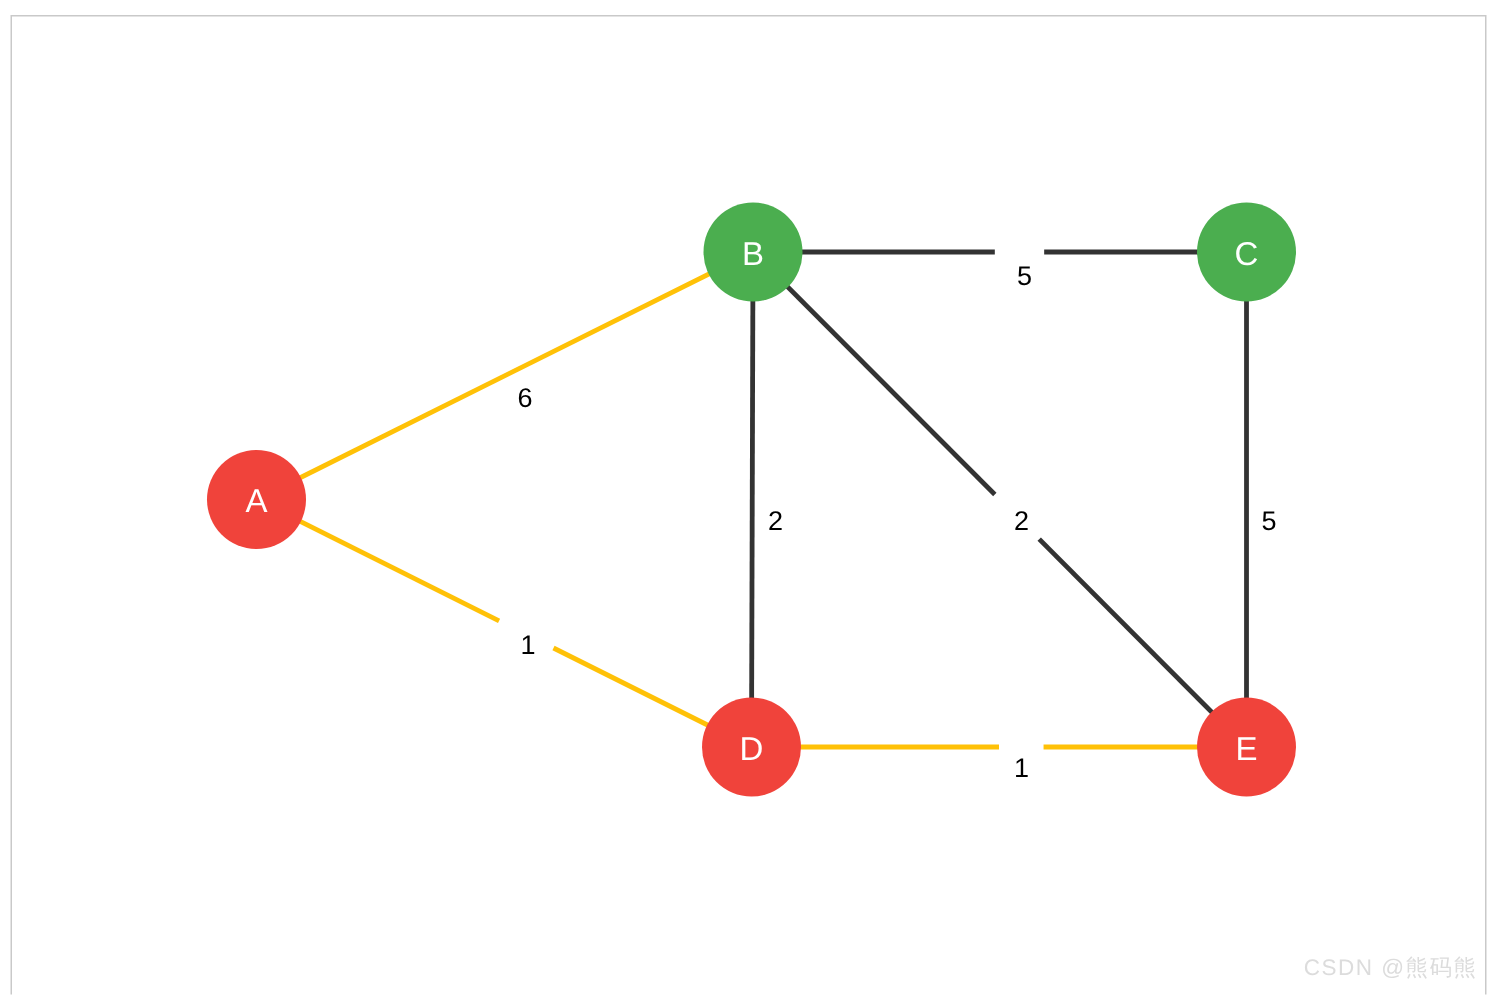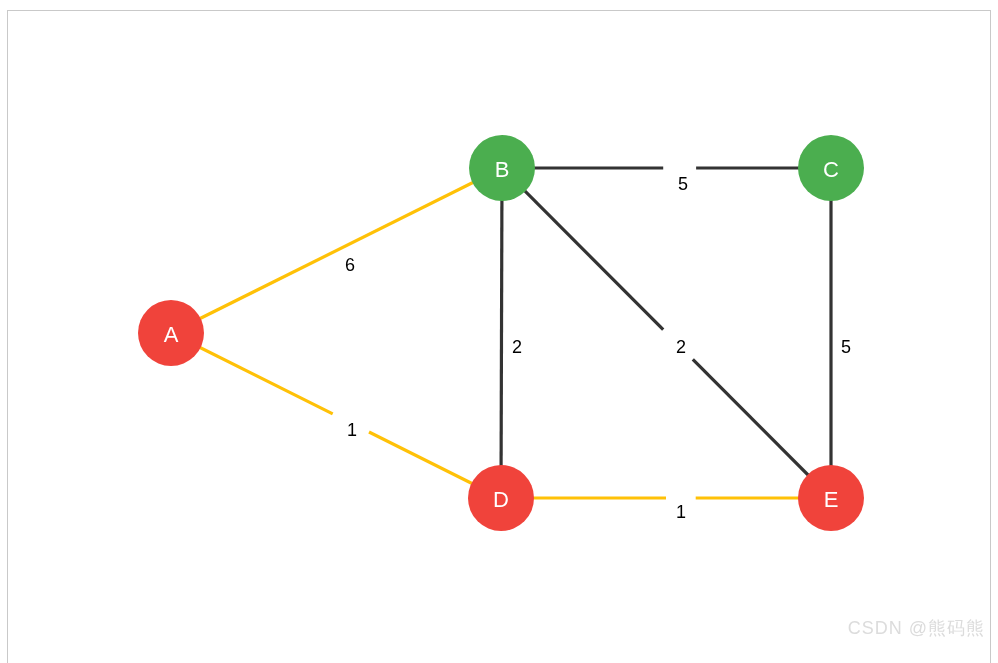--- a/index.html
+++ b/index.html
@@ -40,23 +40,23 @@
   }
   .node-label {
     font-size: 22px;
     fill: #ffffff;
     text-anchor: middle;
     dominant-baseline: central;
     font-family: "Liberation Sans", sans-serif;
   }
   .watermark {
     position: absolute;
-    top: 616px;
+    top: 636px;
     right: 13px;
-    font-size: 18px;
+    font-size: 15px;
     color: #dcdcdc;
     letter-spacing: 1px;
     white-space: nowrap;
   }
 </style>
 </head>
 <body>
 
 <div class="frame"></div>
 

